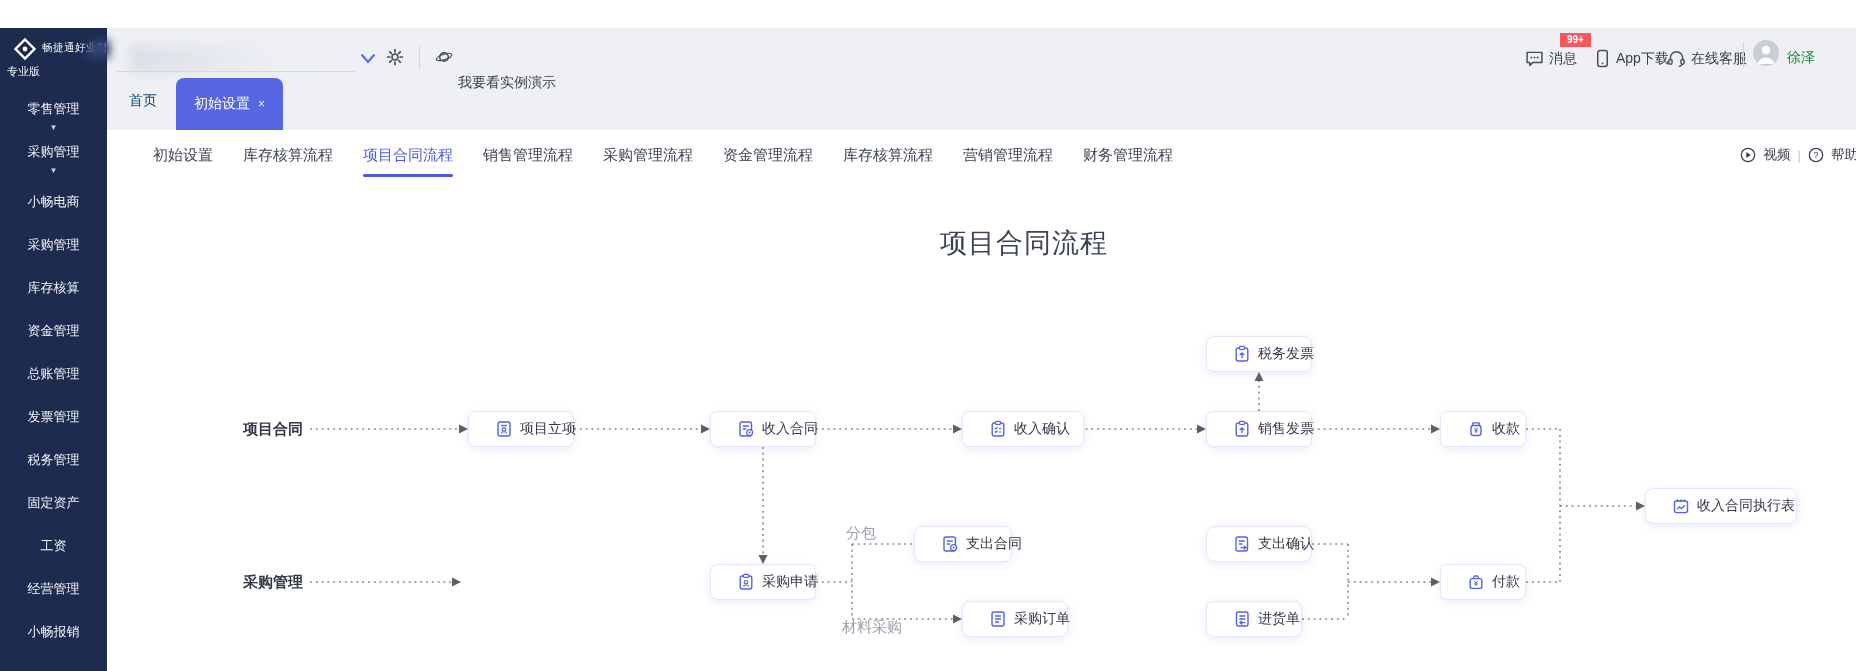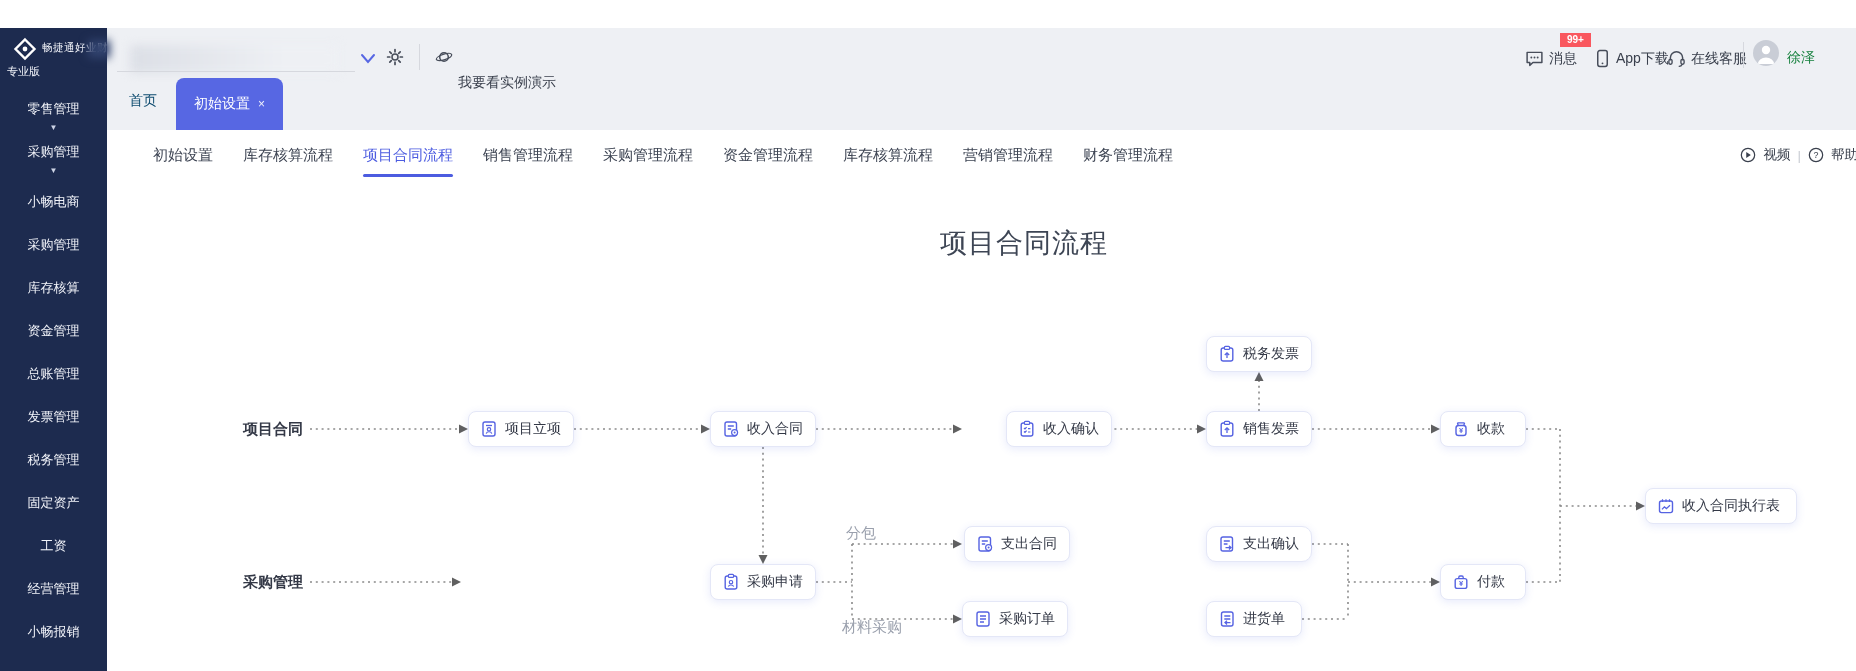--- a/index.html
+++ b/index.html
@@ -61,21 +61,21 @@
   #help-sep { color:#c9ccd3; }
 
   #flow-title { position:absolute; left:833px; top:95px; font-size:27px; color:#3d4554;
     letter-spacing:1px; font-weight:500; }
 
   
   #flow-layer { left:0; top:0; width:1856px; height:671px; z-index:5; pointer-events:none; }
   #connectors { position:absolute; left:0; top:0; }
   .fnode { position:absolute; height:36px; background:#fff; border:1px solid #e4e7f7; border-radius:8px;
     box-shadow:0 2px 8px rgba(87,103,227,.14); display:flex; align-items:center; gap:7px;
-    padding-left:11px; font-size:14px; color:#333846; pointer-events:auto; cursor:pointer; white-space:nowrap; }
+    padding-left:26px; font-size:14px; color:#333846; pointer-events:auto; cursor:pointer; white-space:nowrap; }
   .fnode .nico { display:flex; width:18px; height:18px; }
   .rowlabel { position:absolute; font-size:15px; font-weight:600; color:#333846; pointer-events:auto; }
   .branchlabel { position:absolute; font-size:15px; color:#9aa0ad; pointer-events:auto; }
 </style>
 </head>
 <body>
 
 <div id="stage">
 
   <div id="topstrip" class="abs"></div>
@@ -286,21 +286,21 @@
           <span class="nico">
             <svg width="18" height="18" viewBox="0 0 18 18">
               <rect x="3" y="2" width="11.5" height="14" rx="2" fill="none" stroke="#5663e2" stroke-width="1.4"></rect>
               <path d="M5.8 6 H11.8 M5.8 9 H9.2" stroke="#5663e2" stroke-width="1.3"></path>
               <circle cx="12.6" cy="12.6" r="3" fill="#fff" stroke="#5663e2" stroke-width="1.2"></circle>
               <circle cx="12.6" cy="12.6" r="1" fill="#5663e2"></circle>
             </svg>
           </span>
           <span>收入合同</span>
         </div>
-        <div class="fnode" style="left: 962px; top: 411px; width: 106px; margin-left: 44px;">
+        <div class="fnode" style="left: 962px; top: 411px; width: 122px;">
           <span class="nico">
             <svg width="18" height="18" viewBox="0 0 18 18">
               <rect x="3.2" y="3" width="11.6" height="13" rx="2" fill="none" stroke="#5663e2" stroke-width="1.4"></rect>
               <rect x="6.4" y="1.4" width="5.2" height="3" rx="1" fill="#fff" stroke="#5663e2" stroke-width="1.2"></rect>
               <path d="M6 8 l1 1 l1.6-1.8 M10 8.6 H12.4 M6 11.5 l1 1 l1.6-1.8 M10 12 H12.4" fill="none" stroke="#5663e2" stroke-width="1.2"></path>
             </svg>
           </span>
           <span>收入确认</span>
         </div>
         <div class="fnode" style="left: 1206px; top: 411px; width: 106px;">
@@ -336,21 +336,21 @@
         <div class="fnode" style="left: 1645px; top: 488px; width: 152px;">
           <span class="nico">
             <svg width="18" height="18" viewBox="0 0 18 18">
               <rect x="2.5" y="4" width="13" height="11.6" rx="2" fill="none" stroke="#5663e2" stroke-width="1.4"></rect>
               <path d="M5.5 2.2 V5 M9 2.2 V5 M12.5 2.2 V5" stroke="#5663e2" stroke-width="1.2"></path>
               <path d="M5 12.4 L7.4 9.8 L9.4 11.6 L13 8.2" fill="none" stroke="#5663e2" stroke-width="1.3"></path>
             </svg>
           </span>
           <span>收入合同执行表</span>
         </div>
-        <div class="fnode" style="left: 964px; top: 526px; width: 106px;">
+        <div class="fnode" style="left: 914px; top: 526px; width: 98px;">
           <span class="nico">
             <svg width="18" height="18" viewBox="0 0 18 18">
               <rect x="3" y="2" width="11.5" height="14" rx="2" fill="none" stroke="#5663e2" stroke-width="1.4"></rect>
               <path d="M5.8 6 H11.8 M5.8 9 H9.2" stroke="#5663e2" stroke-width="1.3"></path>
               <circle cx="12.6" cy="12.6" r="3" fill="#fff" stroke="#5663e2" stroke-width="1.2"></circle>
               <circle cx="12.6" cy="12.6" r="1" fill="#5663e2"></circle>
             </svg>
           </span>
           <span>支出合同</span>
         </div>

